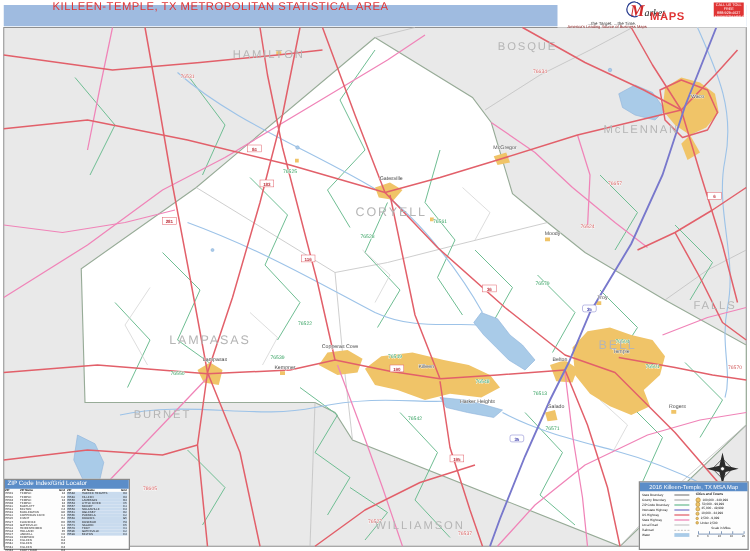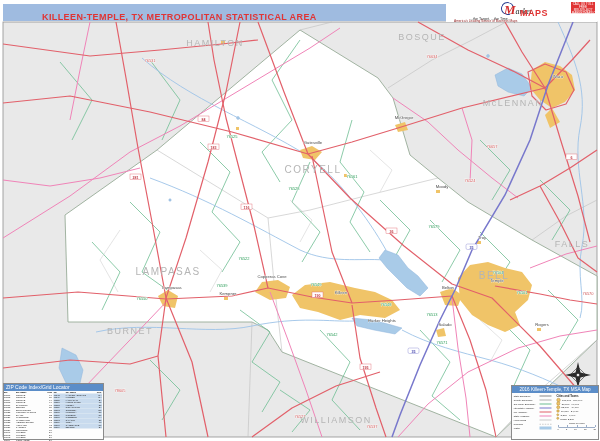--- a/index.html
+++ b/index.html
@@ -1,20 +1,20 @@
 <!DOCTYPE html>
 <html><head>
 <meta charset="utf-8">
 <style>
   html,body{margin:0;padding:0;background:#ffffff;}
   #stage{position:relative;width:600px;height:441px;background:#fff;overflow:hidden;
          font-family:"Liberation Sans", sans-serif;}
   
   #titlebar{position:absolute;left:3px;top:4px;width:594px;height:17px;background:#9fbbe0;}
-  #titletext{position:absolute;left:6px;top:12px;font-size:9px;font-weight:bold;color:#e03434;
+  #titletext{position:absolute;left:6px;top:0;font-size:9px;font-weight:normal;color:#e03434;
              letter-spacing:.4px;white-space:nowrap;padding-left:36px;}
   #logopanel{position:absolute;right:3px;top:0;width:103px;height:22px;background:#ffffff;z-index:5;padding-left:48px;}
   .lm{position:relative;font-family:"Liberation Serif",serif;font-style:italic;font-weight:bold;
       font-size:13px;color:#d12b2b;margin-left:10px;}
   .lm::before{content:"";position:absolute;left:-3px;top:0px;width:11px;height:11px;
       border:1.6px solid #2b3f90;border-radius:50%;border-right-color:transparent;transform:rotate(20deg);}
   .lr{font-family:"Liberation Serif",serif;font-style:italic;font-size:8px;color:#222;}
   .lmaps{position:absolute;left:26px;top:8px;font-size:9px;font-weight:bold;color:#e03434;letter-spacing:.5px;margin-left:48px;}
   .ltag{position:absolute;left:24px;top:16px;font-size:4px;color:#333;transform:scale(.9);transform-origin:0 0;white-space:nowrap;}
   .lbox{position:absolute;right:2px;top:2px;width:30px;height:13px;background:#e03434;color:#fff;

